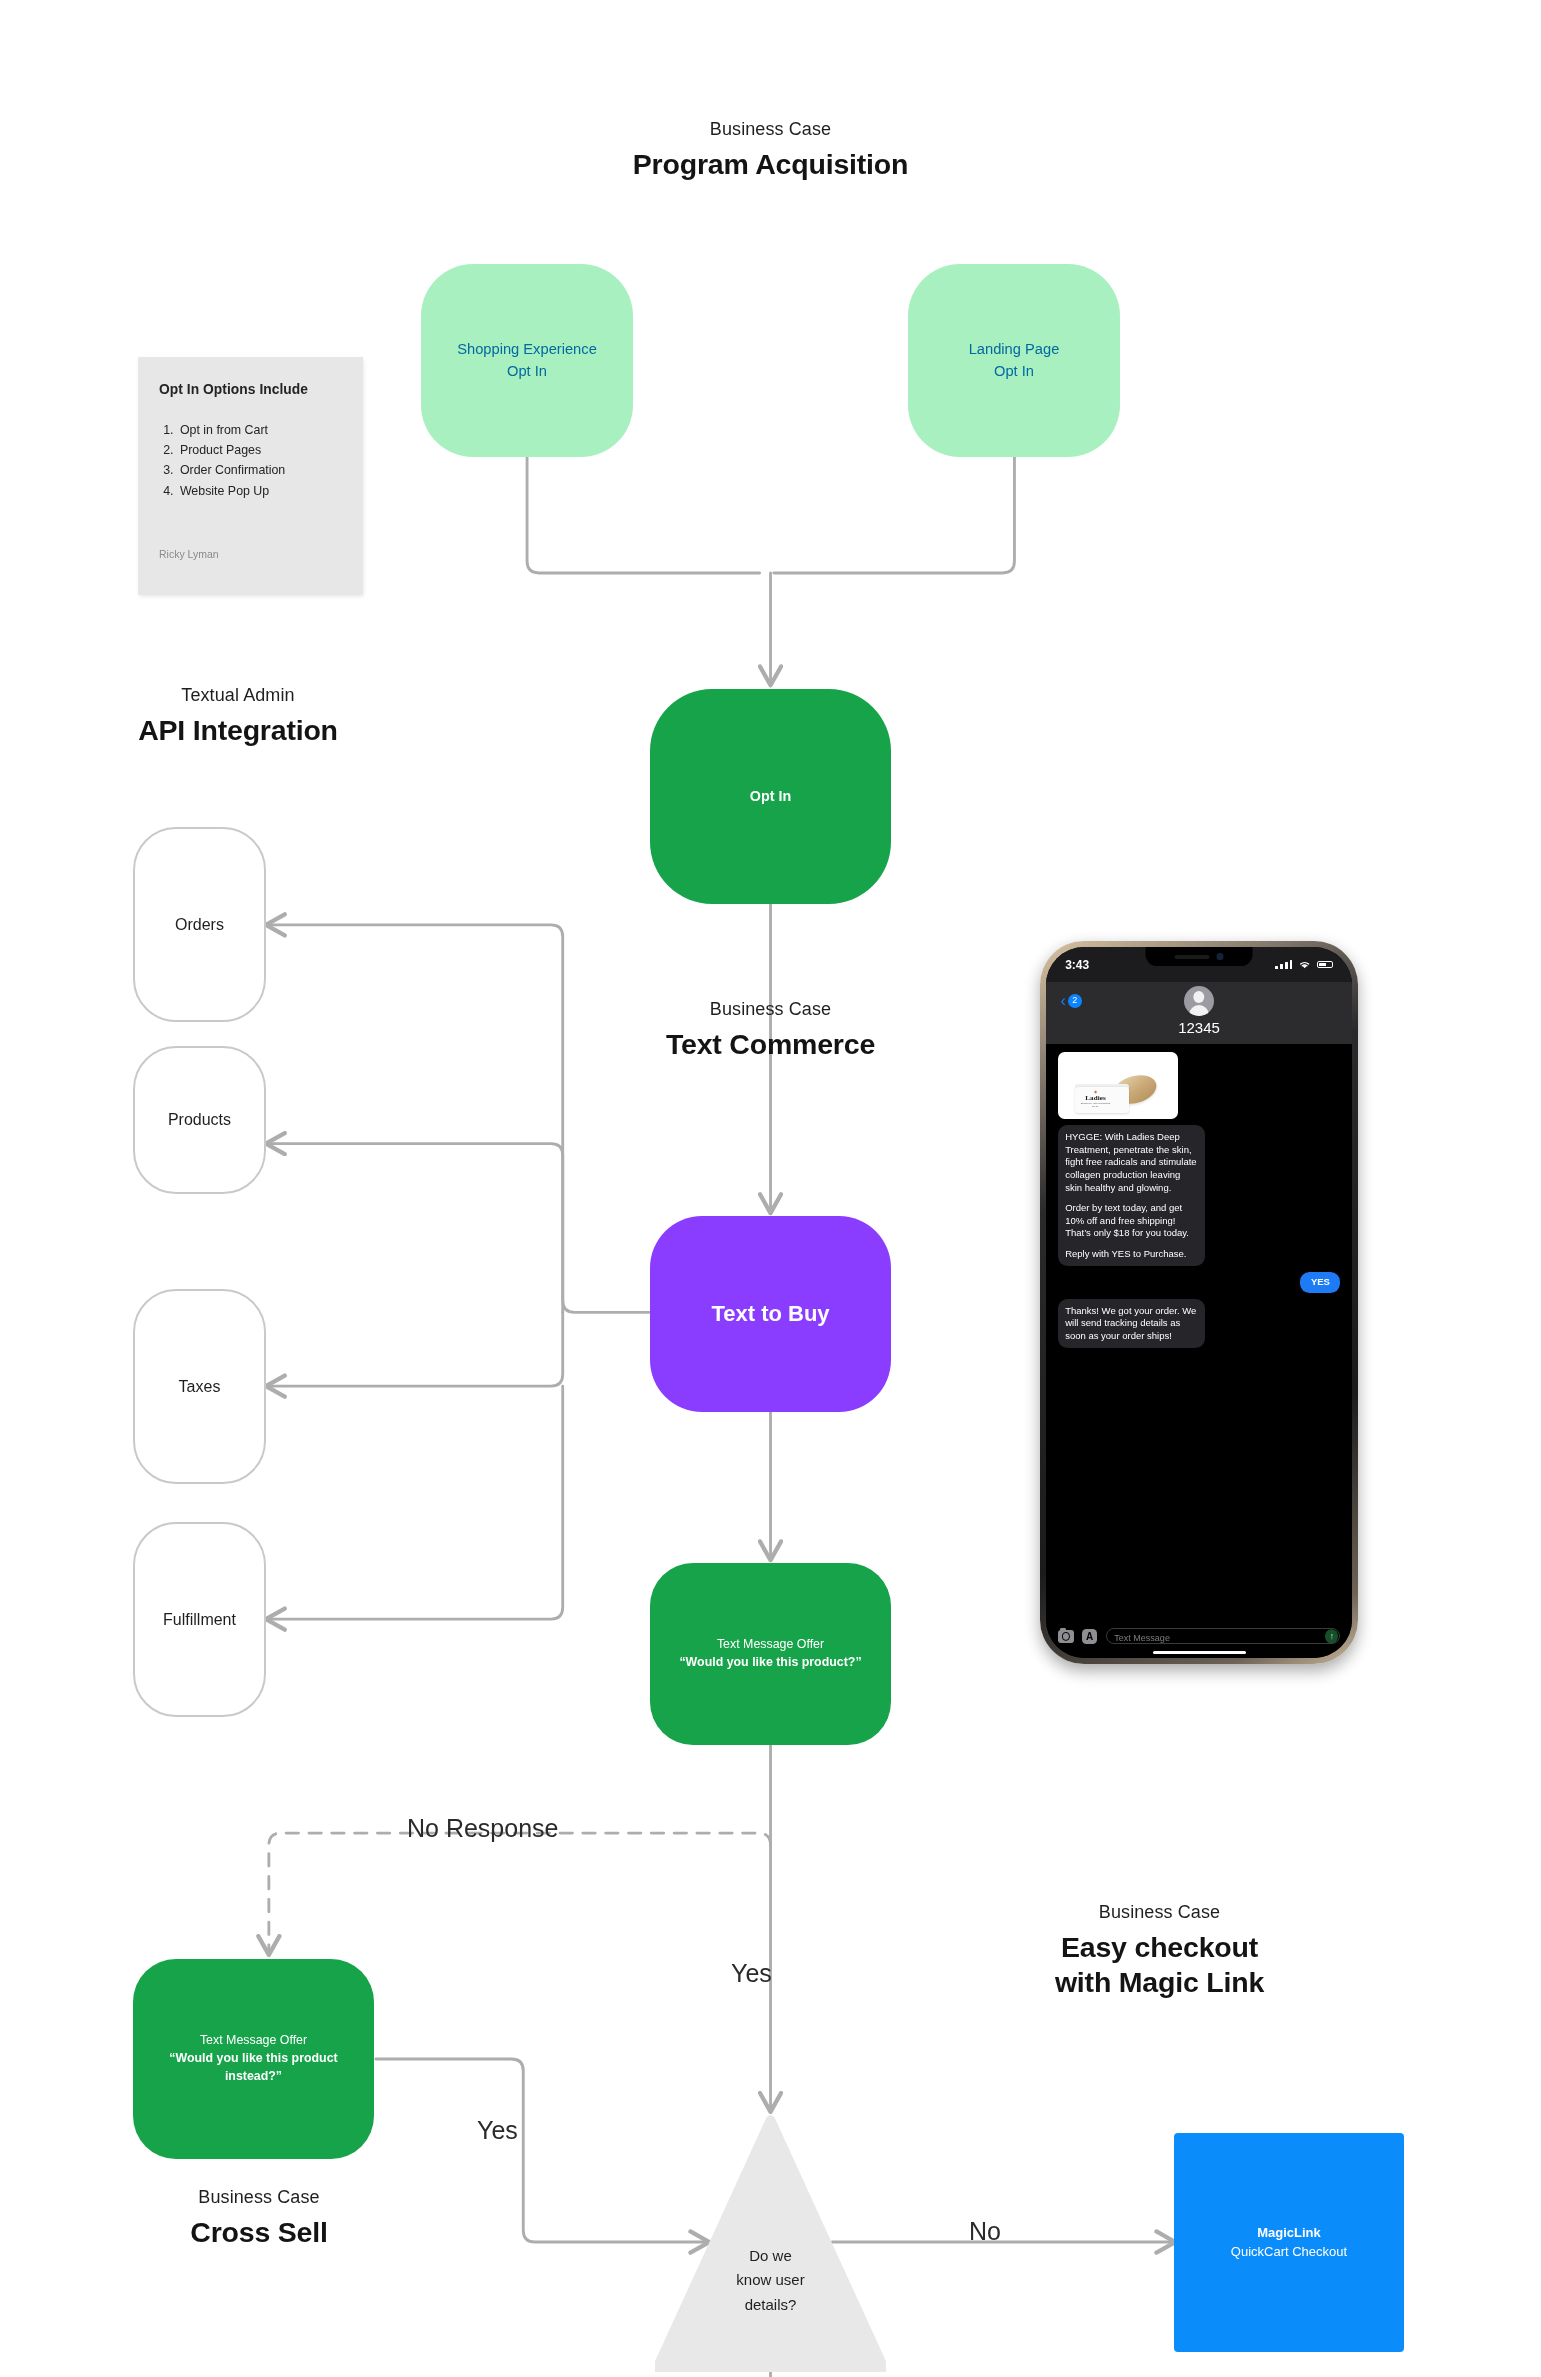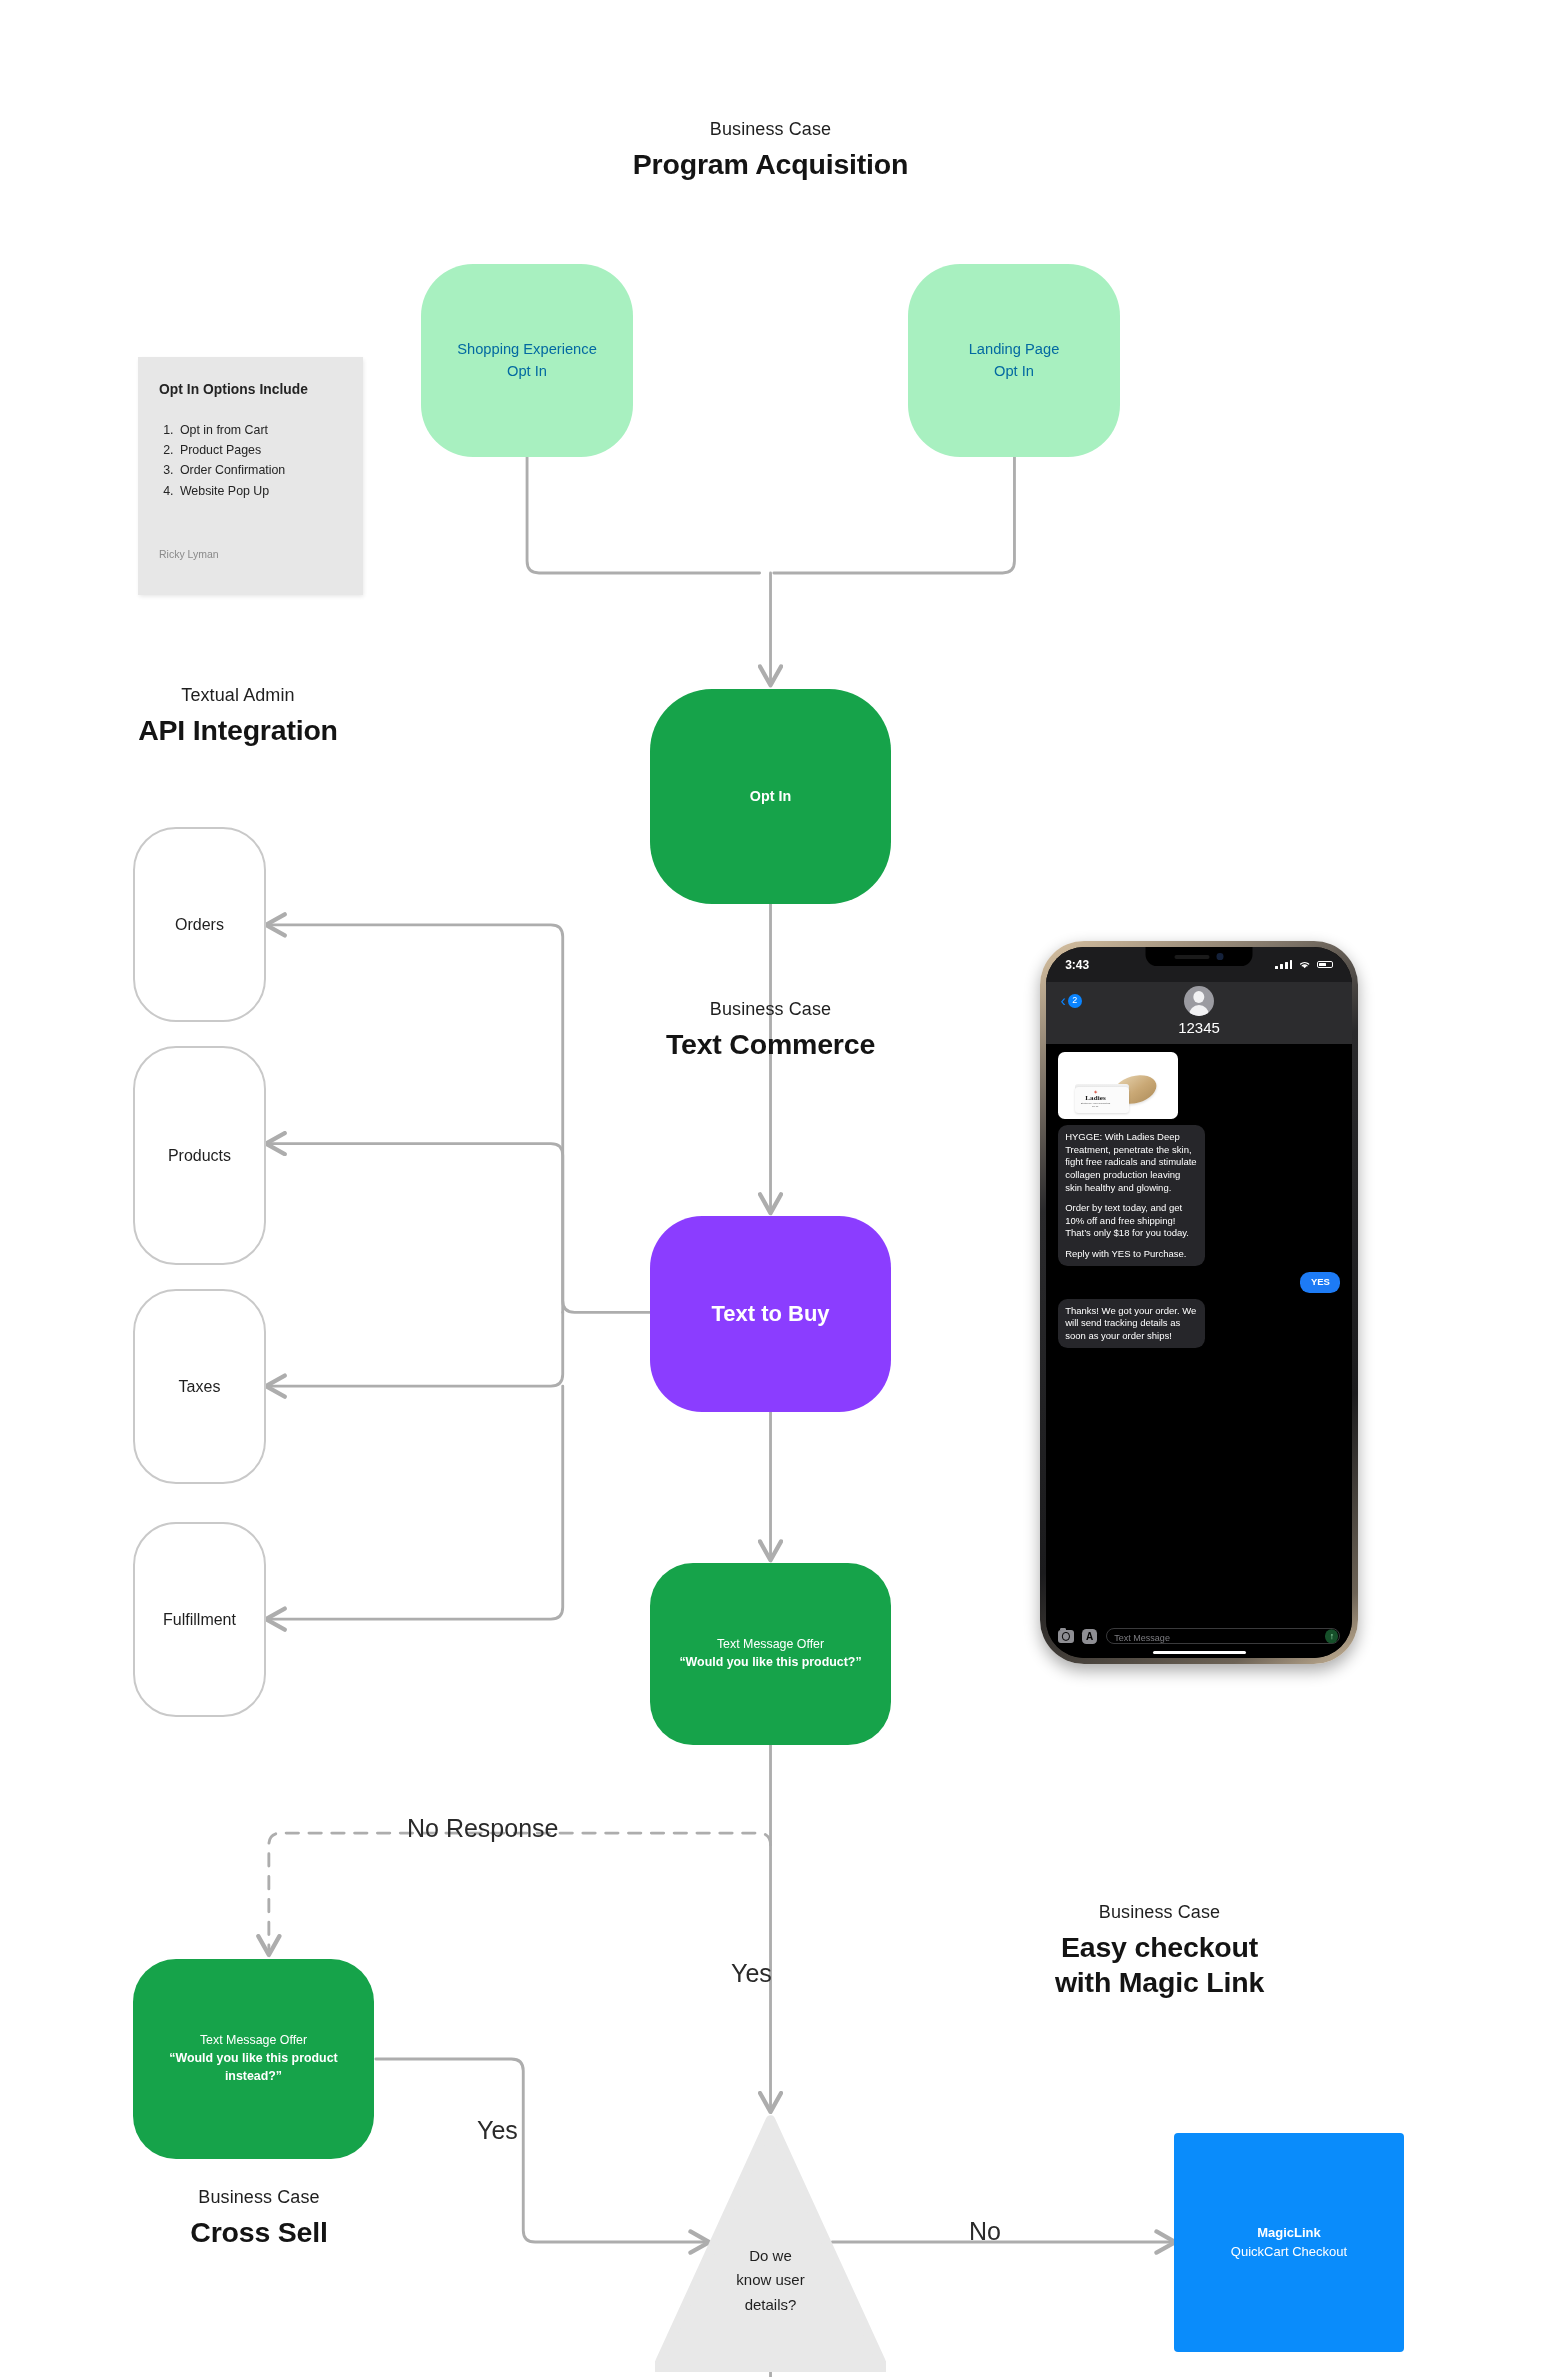--- a/index.html
+++ b/index.html
@@ -346,21 +346,21 @@
     <span>Opt In</span>
   </div>
 
   <div class="node node-green" style="left:650px; top:689px; width:241px; height:215px; font-size:14.3px; font-weight:700; border-radius:62px;">
     <span>Opt In</span>
   </div>
 
   <div class="node node-outline" style="left:133px; top:827px; width:133px; height:195px; font-size:16px;">
     <span>Orders</span>
   </div>
-  <div class="node node-outline" style="left:133px; top:1046px; width:133px; height:219px; font-size:16px;">
+  <div class="node node-outline" style="left:133px; top:1046px; width:133px; height:148px; font-size:16px;">
     <span>Products</span>
   </div>
   <div class="node node-outline" style="left:133px; top:1289px; width:133px; height:195px; font-size:16px;">
     <span>Taxes</span>
   </div>
   <div class="node node-purple" style="left:650px; top:1216px; width:241px; height:196px; font-size:22px; font-weight:700;">
     <span>Text to Buy</span>
   </div>
 
   <div class="node node-outline" style="left:133px; top:1522px; width:133px; height:195px; font-size:16px;">

